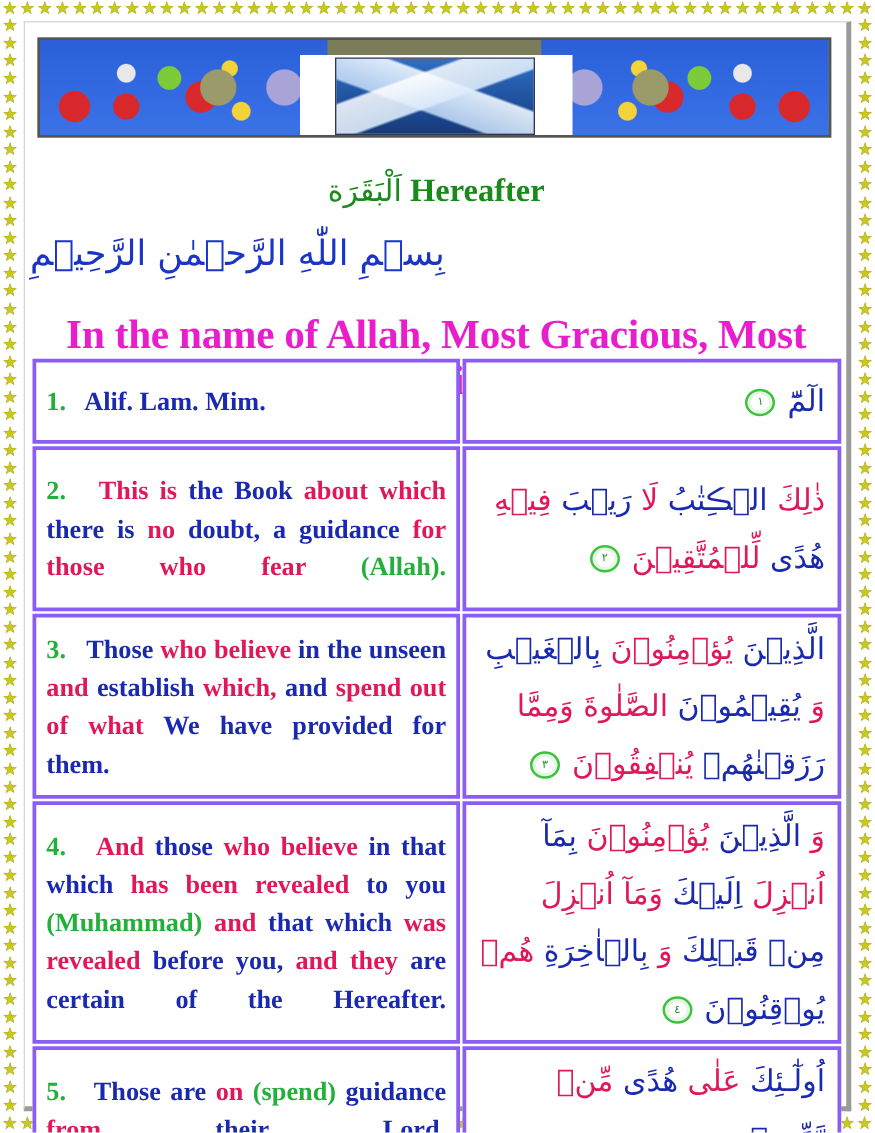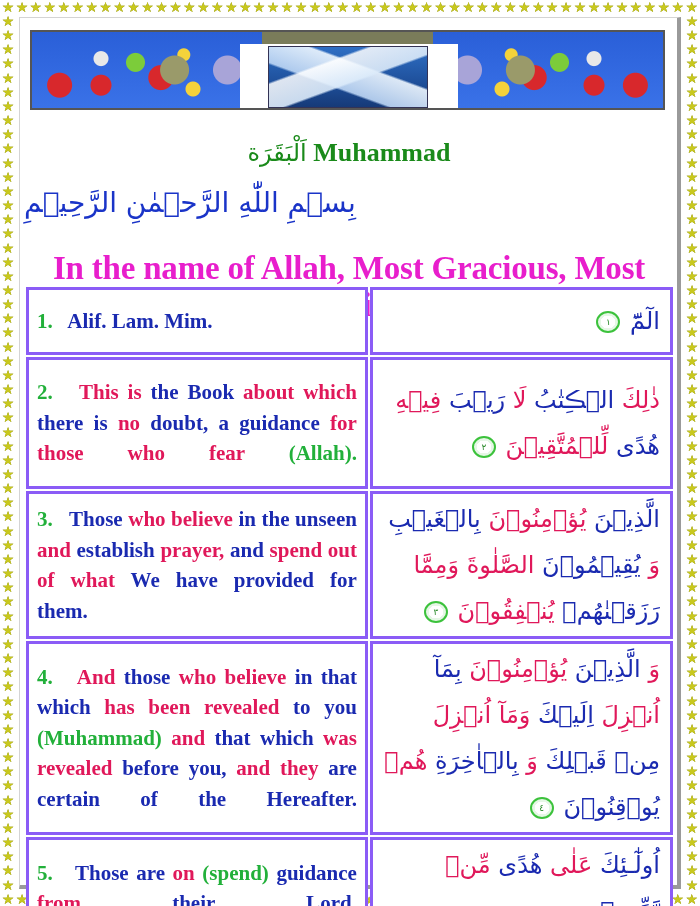--- a/index.html
+++ b/index.html
@@ -295,38 +295,38 @@
   <div class="banner">
     <div class="orn left"></div>
     <div class="orn right"></div>
     <div class="center-white"></div>
     <div class="book"></div>
   </div>
 
   <div class="title-area">
     <div class="title">
       <span class="ar">اَلْبَقَرَة</span>
-      <span>Muhammad</span>
+      <span>Hereafter</span>
     </div>
     <div class="bismillah">بِسۡمِ اللّٰهِ الرَّحۡمٰنِ الرَّحِيۡمِ</div>
     <div class="bis-en">In the name of Allah, Most Gracious, Most Merciful</div>
   </div>
 
   <table class="verses">
     <tbody id="verse-body">
         <tr style="height: 68px;">
           <td class="en last-left"><span class="num">1.&nbsp;&nbsp; </span><span class="b">Alif. Lam. Mim. </span></td>
           <td class="ar"><span class="b">الٓمّٓ </span><span class="ayah">١</span></td>
         </tr>
         <tr style="height: 132px; margin-left: 18px;">
           <td class="en"><span class="num">2.&nbsp;&nbsp; </span><span class="r">This is </span><span class="b">the Book </span><span class="r">about which </span><span class="b">there is </span><span class="r">no </span><span class="b">doubt, a guidance </span><span class="r">for those who fear </span><span class="g">(Allah). </span></td>
           <td class="ar"><span class="r">ذٰلِكَ </span><span class="b">الۡڪِتٰبُ </span><span class="r">لَا </span><span class="b">رَيۡبَ </span><span class="r">فِيۡهِ </span><span class="b">هُدًى </span><span class="r">لِّلۡمُتَّقِيۡنَ </span><span class="ayah">٢</span></td>
         </tr>
         <tr style="height: 136px;">
-          <td class="en"><span class="num">3.&nbsp;&nbsp; </span><span class="b">Those </span><span class="r">who believe </span><span class="b">in the unseen </span><span class="r">and </span><span class="b">establish </span><span class="r">prayer, </span><span class="b">and </span><span class="r">spend out of what </span><span class="b">We have provided for them. </span></td>
+          <td class="en"><span class="num">3.&nbsp;&nbsp; </span><span class="b">Those </span><span class="r">who believe </span><span class="b">in the unseen </span><span class="r">and </span><span class="b">establish </span><span class="r">which, </span><span class="b">and </span><span class="r">spend out of what </span><span class="b">We have provided for them. </span></td>
           <td class="ar"><span class="b">الَّذِيۡنَ </span><span class="r">يُؤۡمِنُوۡنَ </span><span class="b">بِالۡغَيۡبِ </span><span class="r">وَ </span><span class="b">يُقِيۡمُوۡنَ </span><span class="r">الصَّلٰوةَ </span><span class="r">وَمِمَّا </span><span class="b">رَزَقۡنٰهُمۡ </span><span class="r">يُنۡفِقُوۡنَ </span><span class="ayah">٣</span></td>
         </tr>
         <tr style="height: 194px;">
           <td class="en"><span class="num">4.&nbsp;&nbsp; </span><span class="r">And </span><span class="b">those </span><span class="r">who believe </span><span class="b">in that which </span><span class="r">has been revealed </span><span class="b">to you </span><span class="g">(Muhammad) </span><span class="r">and </span><span class="b">that which </span><span class="r">was revealed </span><span class="b">before you, </span><span class="r">and they </span><span class="b">are certain of the Hereafter. </span></td>
           <td class="ar"><span class="r">وَ </span><span class="b">الَّذِيۡنَ </span><span class="r">يُؤۡمِنُوۡنَ </span><span class="b">بِمَآ </span><span class="r">اُنۡزِلَ </span><span class="b">اِلَيۡكَ </span><span class="r">وَمَآ </span><span class="r">اُنۡزِلَ </span><span class="b">مِنۡ </span><span class="b">قَبۡلِكَ </span><span class="r">وَ </span><span class="b">بِالۡاٰخِرَةِ </span><span class="r">هُمۡ </span><span class="b">يُوۡقِنُوۡنَ </span><span class="ayah">٤</span></td>
         </tr>
         <tr style="height: 60px;">
           <td class="en"><span class="num">5.&nbsp;&nbsp; </span><span class="b">Those are </span><span class="r">on </span><span class="g">(spend) </span><span class="b">guidance </span><span class="r">from </span><span class="b">their Lord. </span></td>
           <td class="ar"><span class="b">اُولٰٓـئِكَ </span><span class="r">عَلٰى </span><span class="b">هُدًى </span><span class="r">مِّنۡ </span><span class="b">رَّبِّهِمۡ </span></td>
         </tr>

